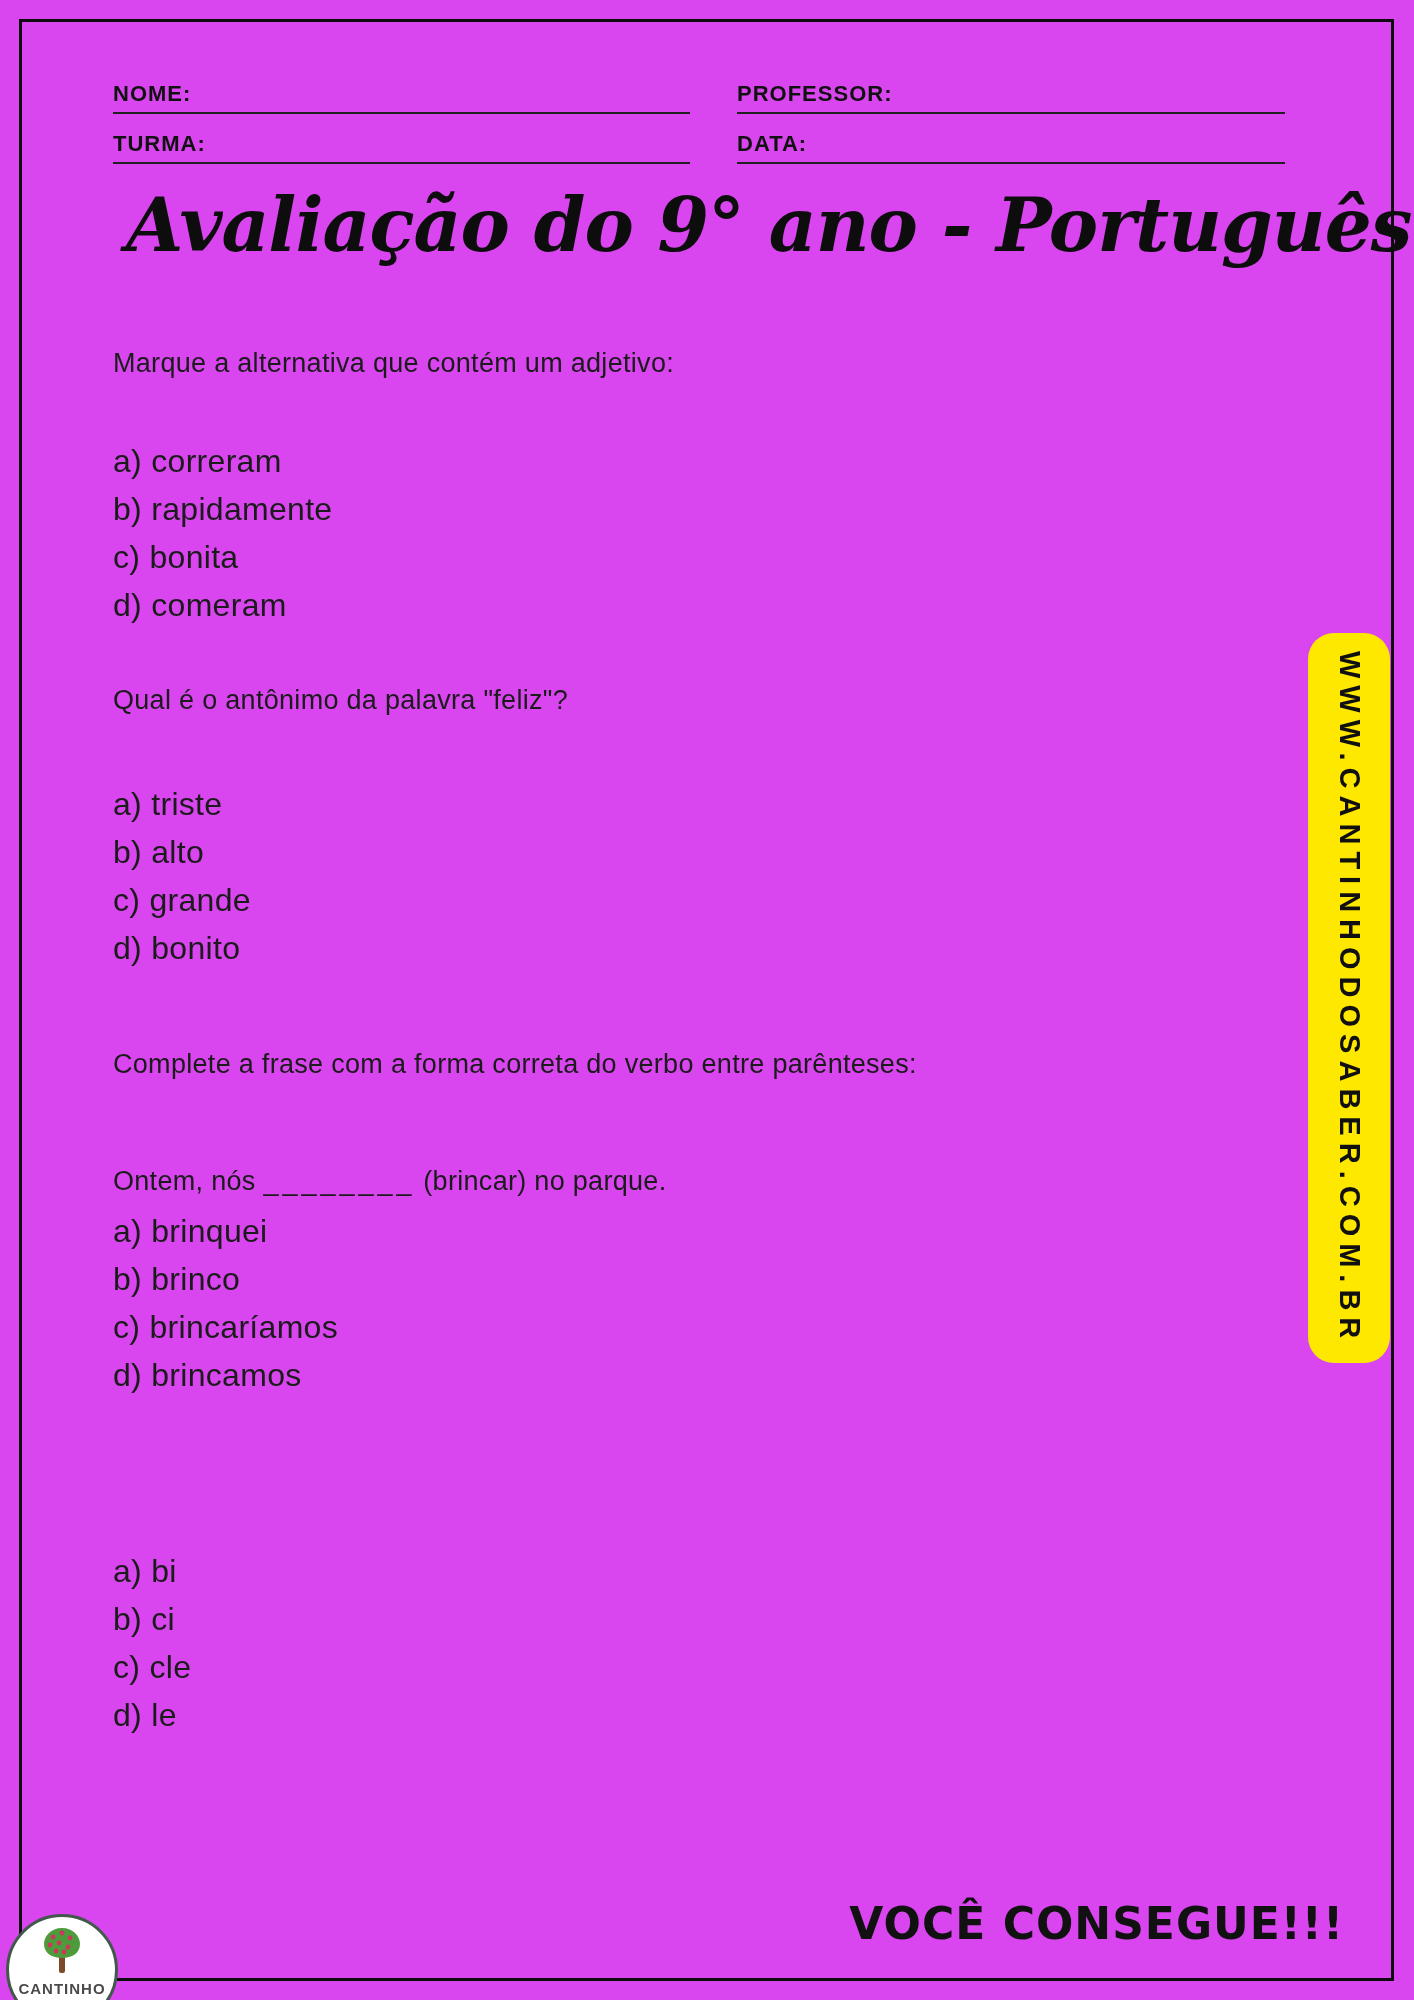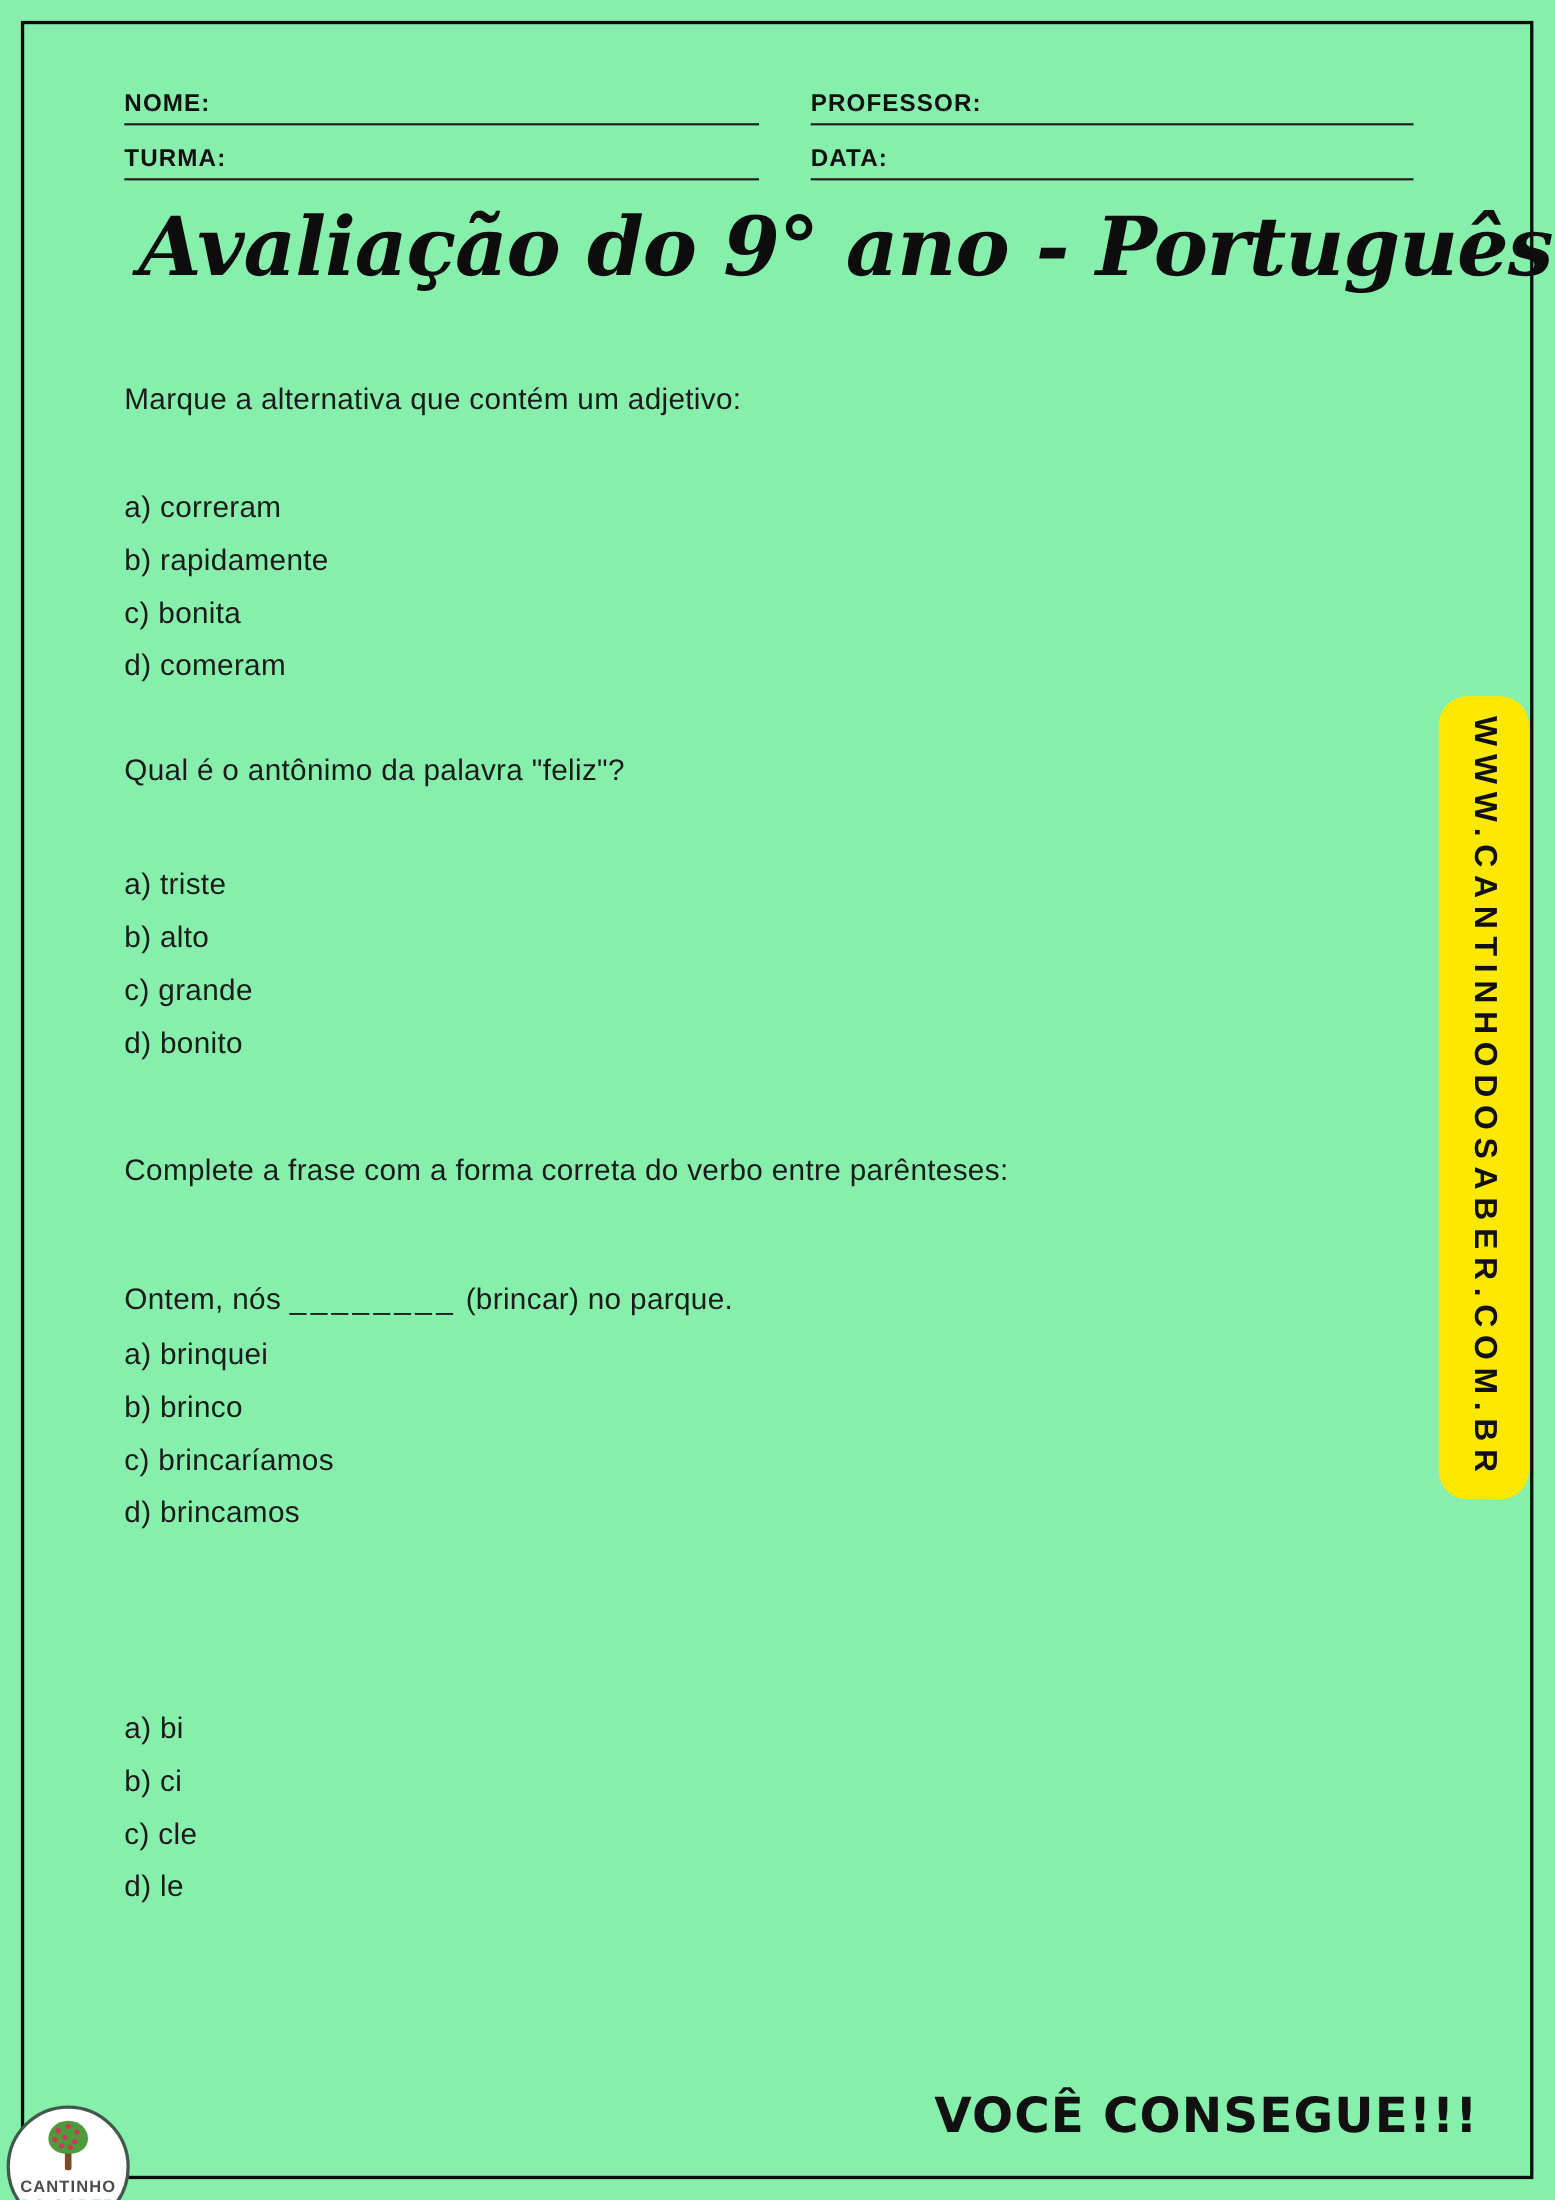--- a/index.html
+++ b/index.html
@@ -1,17 +1,17 @@
 <!DOCTYPE html>
 <html><head>
 <meta charset="utf-8">
 <style>
   html,body{margin:0;padding:0;background:#ffffff;}
   .page{
-    position:relative;width:1414px;height:2000px;background:#86efac;overflow:hidden;
+    position:relative;width:1414px;height:2000px;background:#d946ef;overflow:hidden;
     color:#1b1b1b;font-family:"Liberation Sans",sans-serif;
   }
   .frame{
     position:absolute;left:19px;top:19px;width:1375px;height:1962px;
     border:3px solid #0c0c0c;box-sizing:border-box;
   }
   
   .header{
     position:absolute;left:113px;top:82px;width:1172px;
     display:grid;grid-template-columns:577px 548px;column-gap:47px;row-gap:18px;
@@ -28,21 +28,21 @@
   .prompt{
     position:absolute;left:113px;font-size:27px;letter-spacing:.3px;
     line-height:34px;white-space:nowrap;color:#1b1b1b;
   }
   #q1p{top:346px}#q2p{top:683px}#q3p{top:1047px}#q4p{top:1453px}
   .sentence{
     position:absolute;left:113px;top:1116px;font-size:27px;letter-spacing:.3px;
     line-height:34px;white-space:nowrap;color:#1b1b1b;margin-top:48px;
   }
   .blank{letter-spacing:4px;}
-  .options{position:absolute;left:113px;font-size:27px;letter-spacing:.3px;color:#1b1b1b;}
+  .options{position:absolute;left:113px;font-size:32px;letter-spacing:.3px;color:#1b1b1b;}
   #q1o{top:437px}#q2o{top:780px}#q3o{top:1207px}#q4o{top:1547px}
   .opt{height:48px;display:flex;align-items:center;white-space:nowrap;}
   
   .banner{
     position:absolute;left:1308px;top:633px;width:82px;height:730px;
     background:#FFE800;border-radius:26px;
     display:flex;align-items:center;justify-content:center;
   }
   .banner span{
     writing-mode:vertical-rl;font-weight:bold;font-size:29px;letter-spacing:7px;

